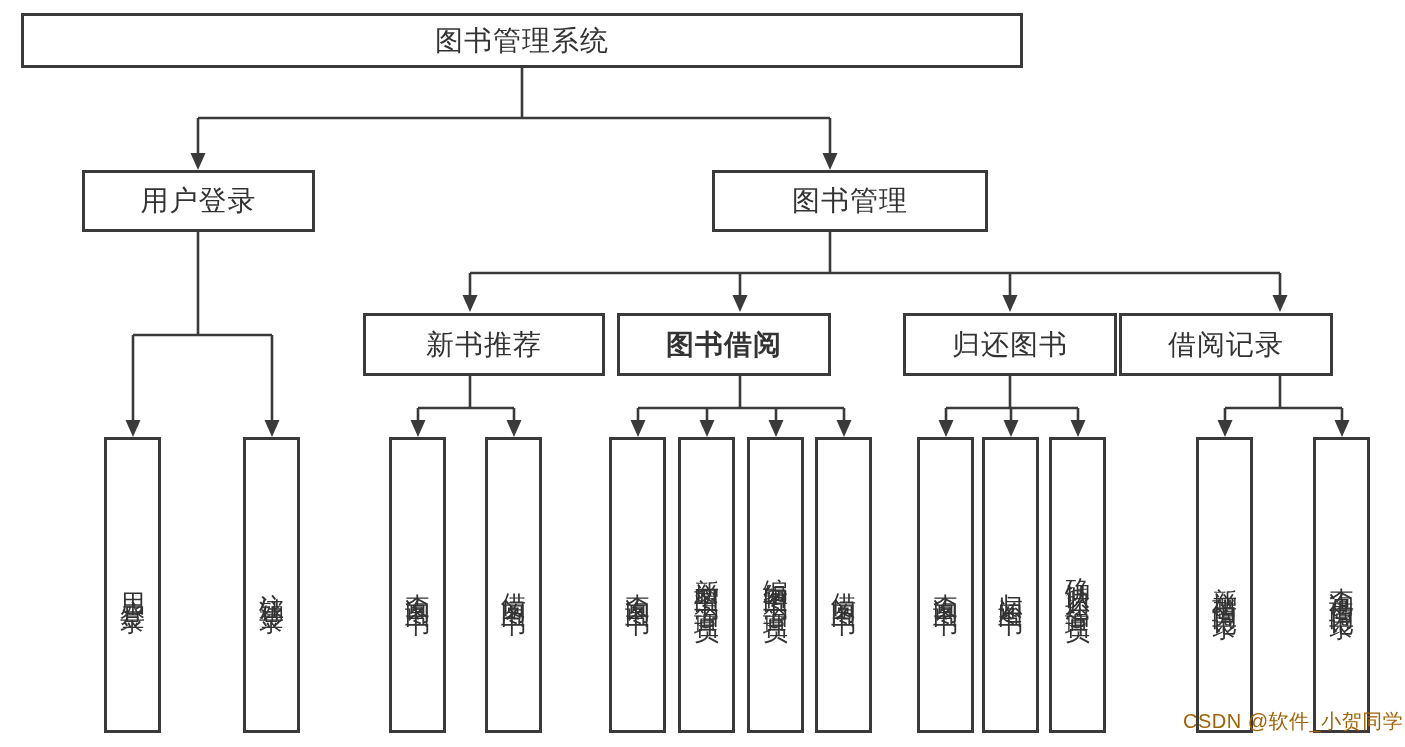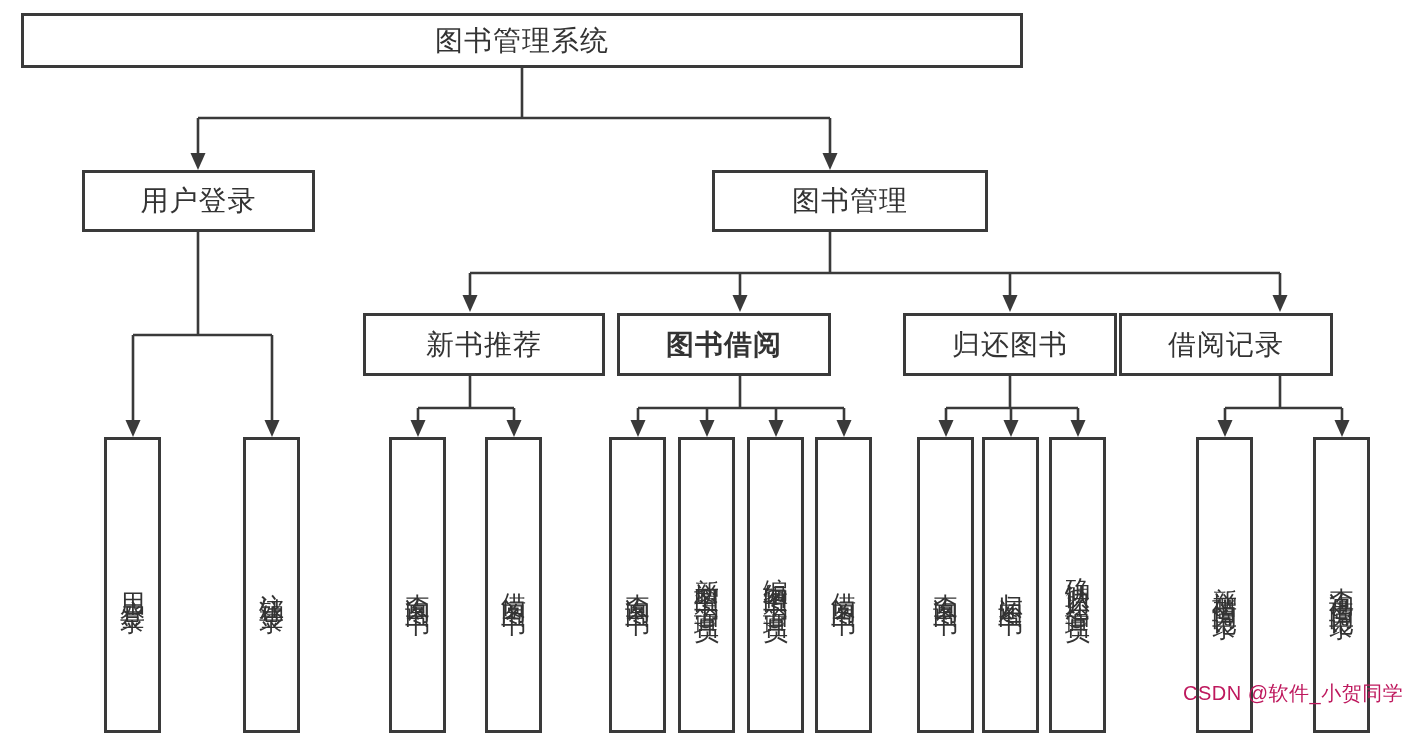--- a/index.html
+++ b/index.html
@@ -36,23 +36,23 @@
   .n-currentborrow{left:903px;top:313px;width:214px;height:63px;}
   .n-borrowrecord{left:1119px;top:313px;width:214px;height:63px;text-align:center;}
   
   .leaf{top:437px;width:57px;height:296px;}
   .lf-1{left:104px;} .lf-2{left:243px;}
   .lf-3{left:389px;} .lf-4{left:485px;}
   .lf-5{left:609px;} .lf-6{left:678px;} .lf-7{left:747px;} .lf-8{left:815px;}
   .lf-9{left:917px;} .lf-10{left:982px;} .lf-11{left:1049px;}
   .lf-12{left:1196px;} .lf-13{left:1313px;}
   .watermark{
-    position:absolute;left:1183px;top:680px;
+    position:absolute;left:1183px;top:708px;
     font-size:20px;letter-spacing:0.5px;
-    color:#be185d;white-space:nowrap;z-index:5;
+    color:#a16207;white-space:nowrap;z-index:5;
   }
 </style>
 </head>
 <body>
 
 <div class="stage">
 
   <svg class="connectors" viewBox="0 0 1405 747" xmlns="http://www.w3.org/2000/svg" aria-hidden="true">
     <g stroke="#3a3a3a" stroke-width="2.6" fill="none">
 

